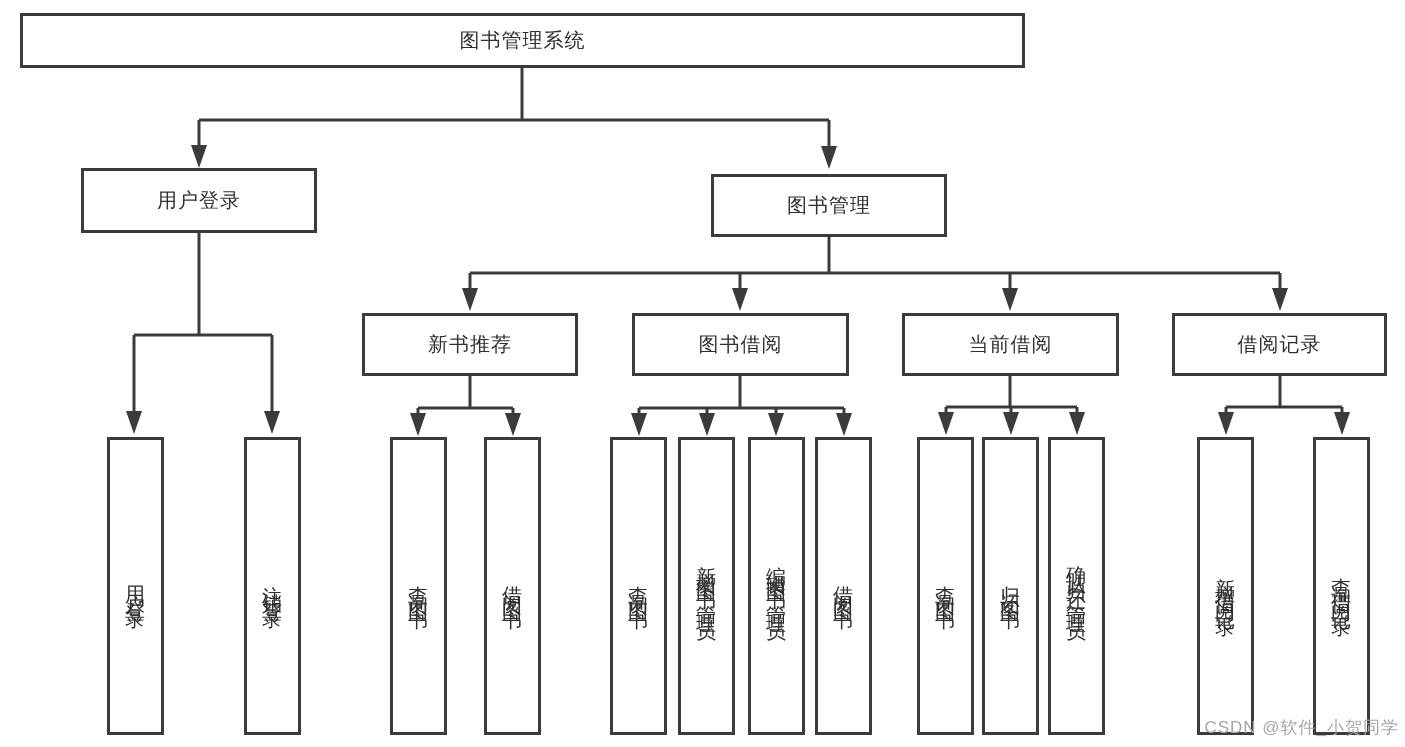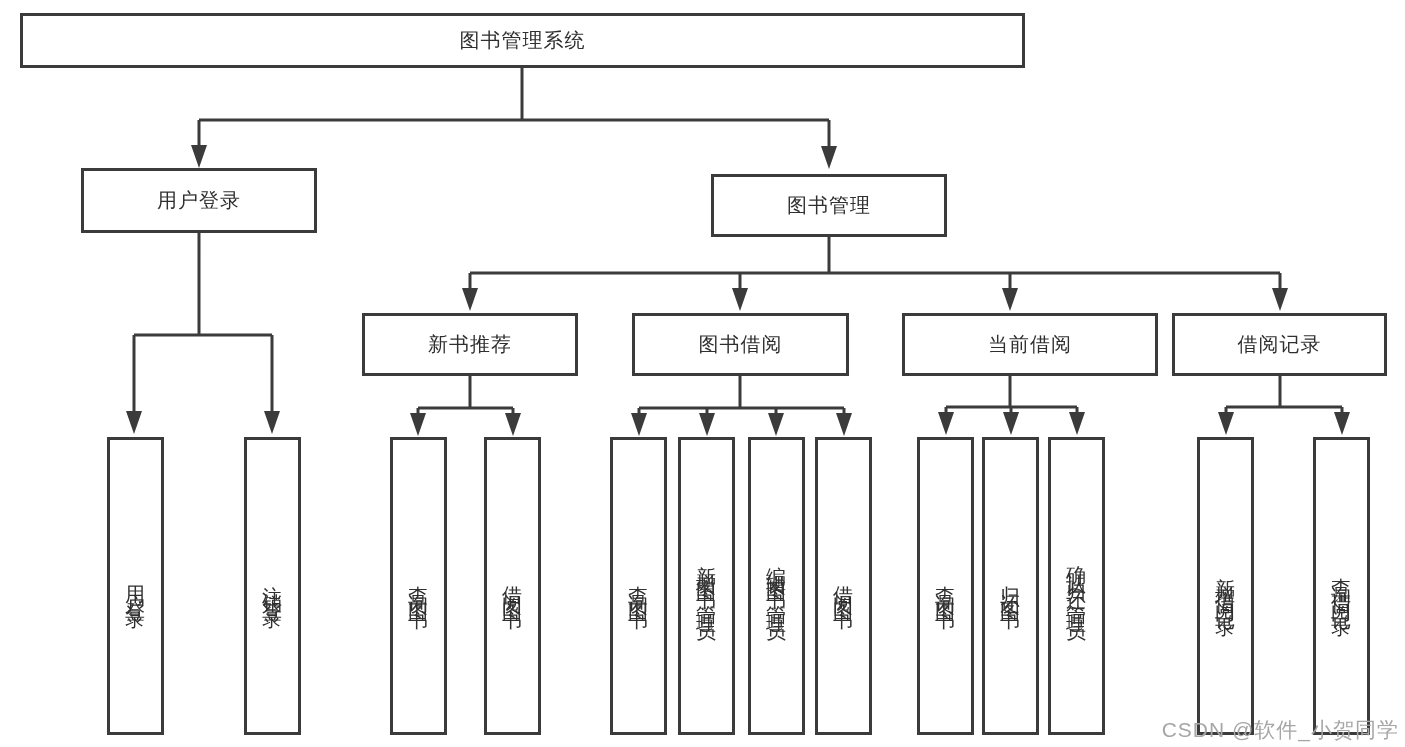--- a/index.html
+++ b/index.html
@@ -57,42 +57,42 @@
     max-height: 280px;
   }
   
   .n-root   { left: 20px;   top: 13px;  width: 1005px; height: 55px; }
   
   .n-login  { left: 81px;   top: 168px; width: 236px;  height: 65px; }
   .n-mgmt   { left: 711px;  top: 174px; width: 236px;  height: 63px; }
   
   .n-rec    { left: 362px;  top: 313px; width: 216px;  height: 63px; }
   .n-borrow { left: 632px;  top: 313px; width: 217px;  height: 63px; }
-  .n-cur    { left: 902px;  top: 313px; width: 256px;  height: 63px; }
+  .n-cur    { left: 902px;  top: 313px; width: 217px;  height: 63px; }
   .n-rcd    { left: 1172px; top: 313px; width: 215px;  height: 63px; }
   
   .lf-1a { left: 107px;  }
   .lf-1b { left: 244px;  }
   .lf-2a { left: 390px;  }
   .lf-2b { left: 484px;  }
   .lf-3a { left: 610px;  }
   .lf-3b { left: 678px;  }
   .lf-3c { left: 748px;  }
   .lf-3d { left: 815px;  }
   .lf-4a { left: 917px;  }
   .lf-4b { left: 982px;  }
   .lf-4c { left: 1048px; }
   .lf-5a { left: 1197px; }
   .lf-5b { left: 1313px; }
   .watermark {
     position: absolute;
     right: 6px;
     top: 716px;
     color: #a6a6a6;
-    font-size: 21px;
+    font-size: 17px;
     letter-spacing: 1px;
     white-space: nowrap;
   }
 </style>
 </head>
 <body>
 
 <div class="stage">
 
   <svg class="connectors" viewBox="0 0 1405 747" xmlns="http://www.w3.org/2000/svg">

